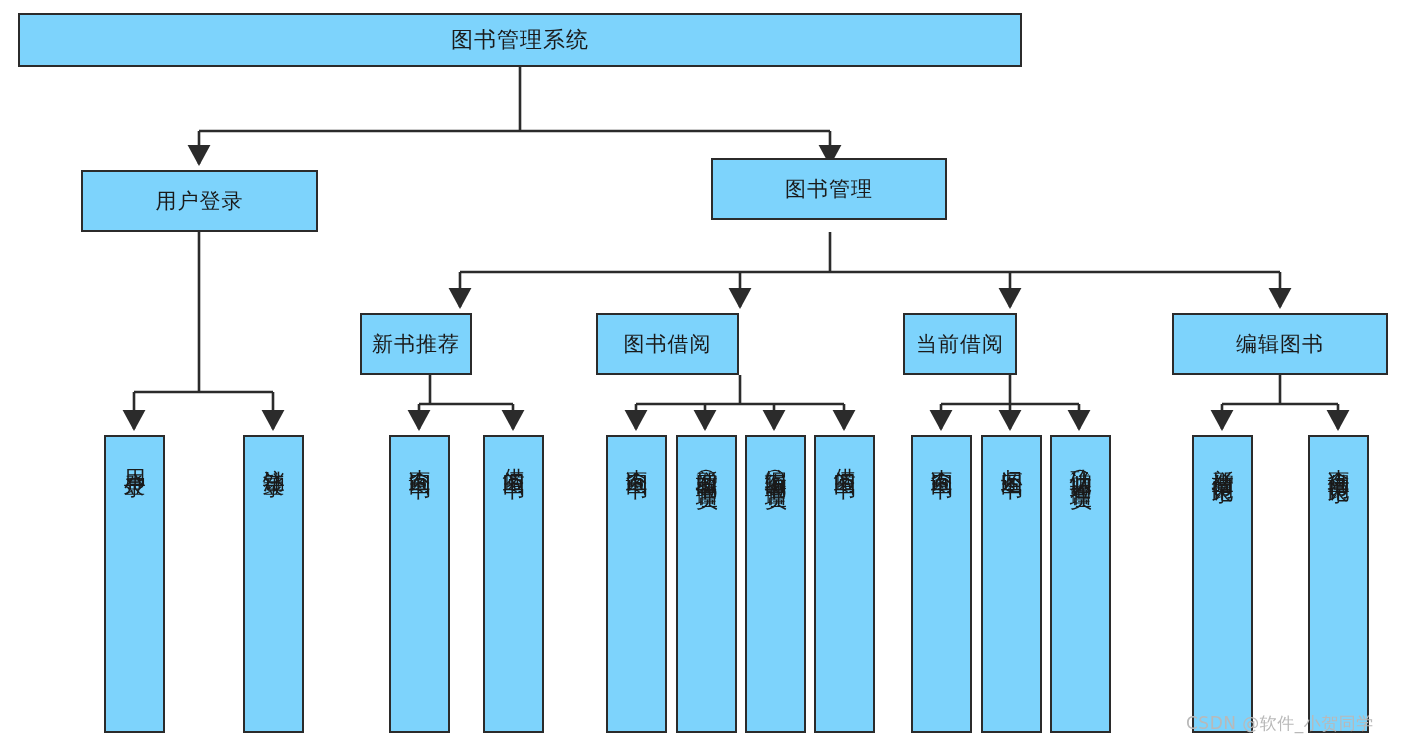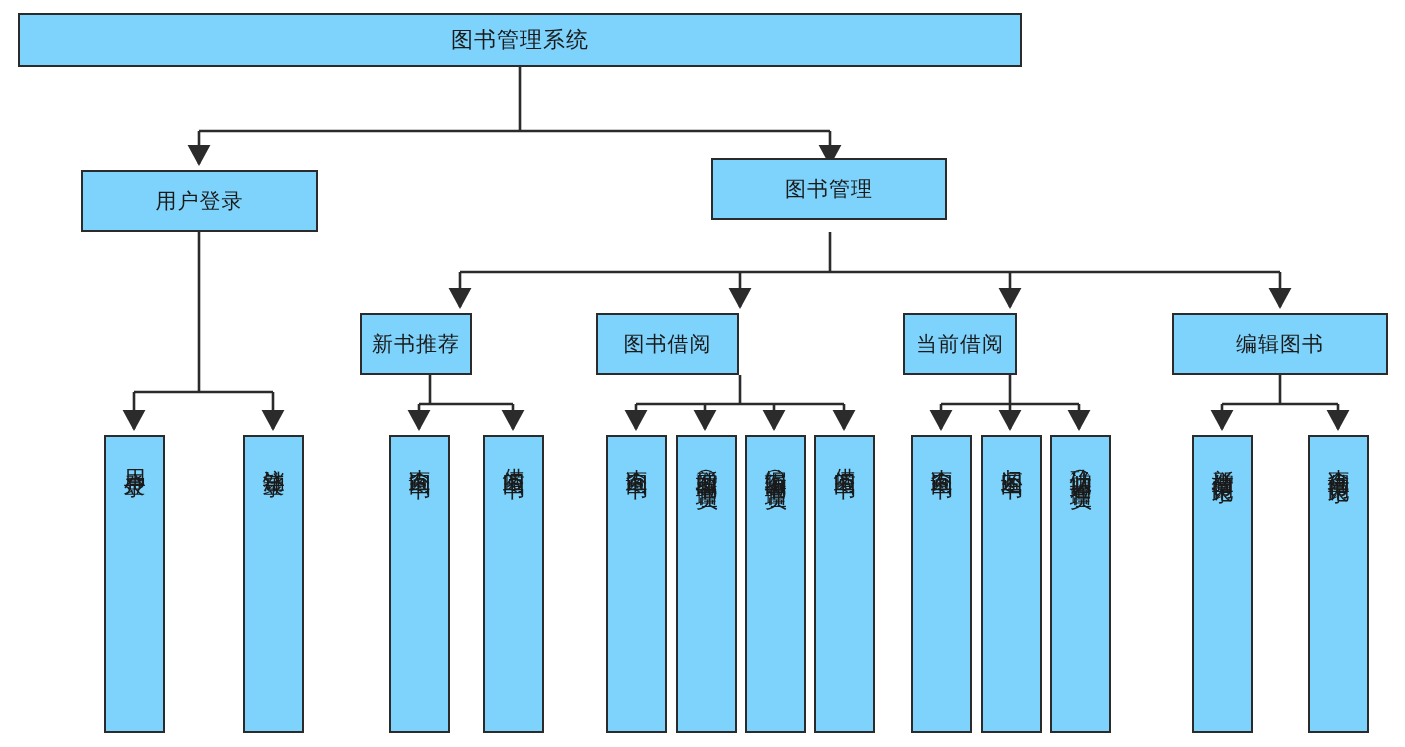--- a/index.html
+++ b/index.html
@@ -161,14 +161,15 @@
     <span class="leaf-label">确认归还（管理员）</span>
   </div>
 
   <div class="node leaf-node" style="left:1192px;top:435px;width:61px;height:298px;">
     <span class="leaf-label">新增借阅记录</span>
   </div>
   <div class="node leaf-node" style="left:1308px;top:435px;width:61px;height:298px;">
     <span class="leaf-label">查询借阅记录</span>
   </div>
 
+  <div id="watermark">CSDN @软件_小贺同学</div>
 
 </div>
 
 </body></html>

